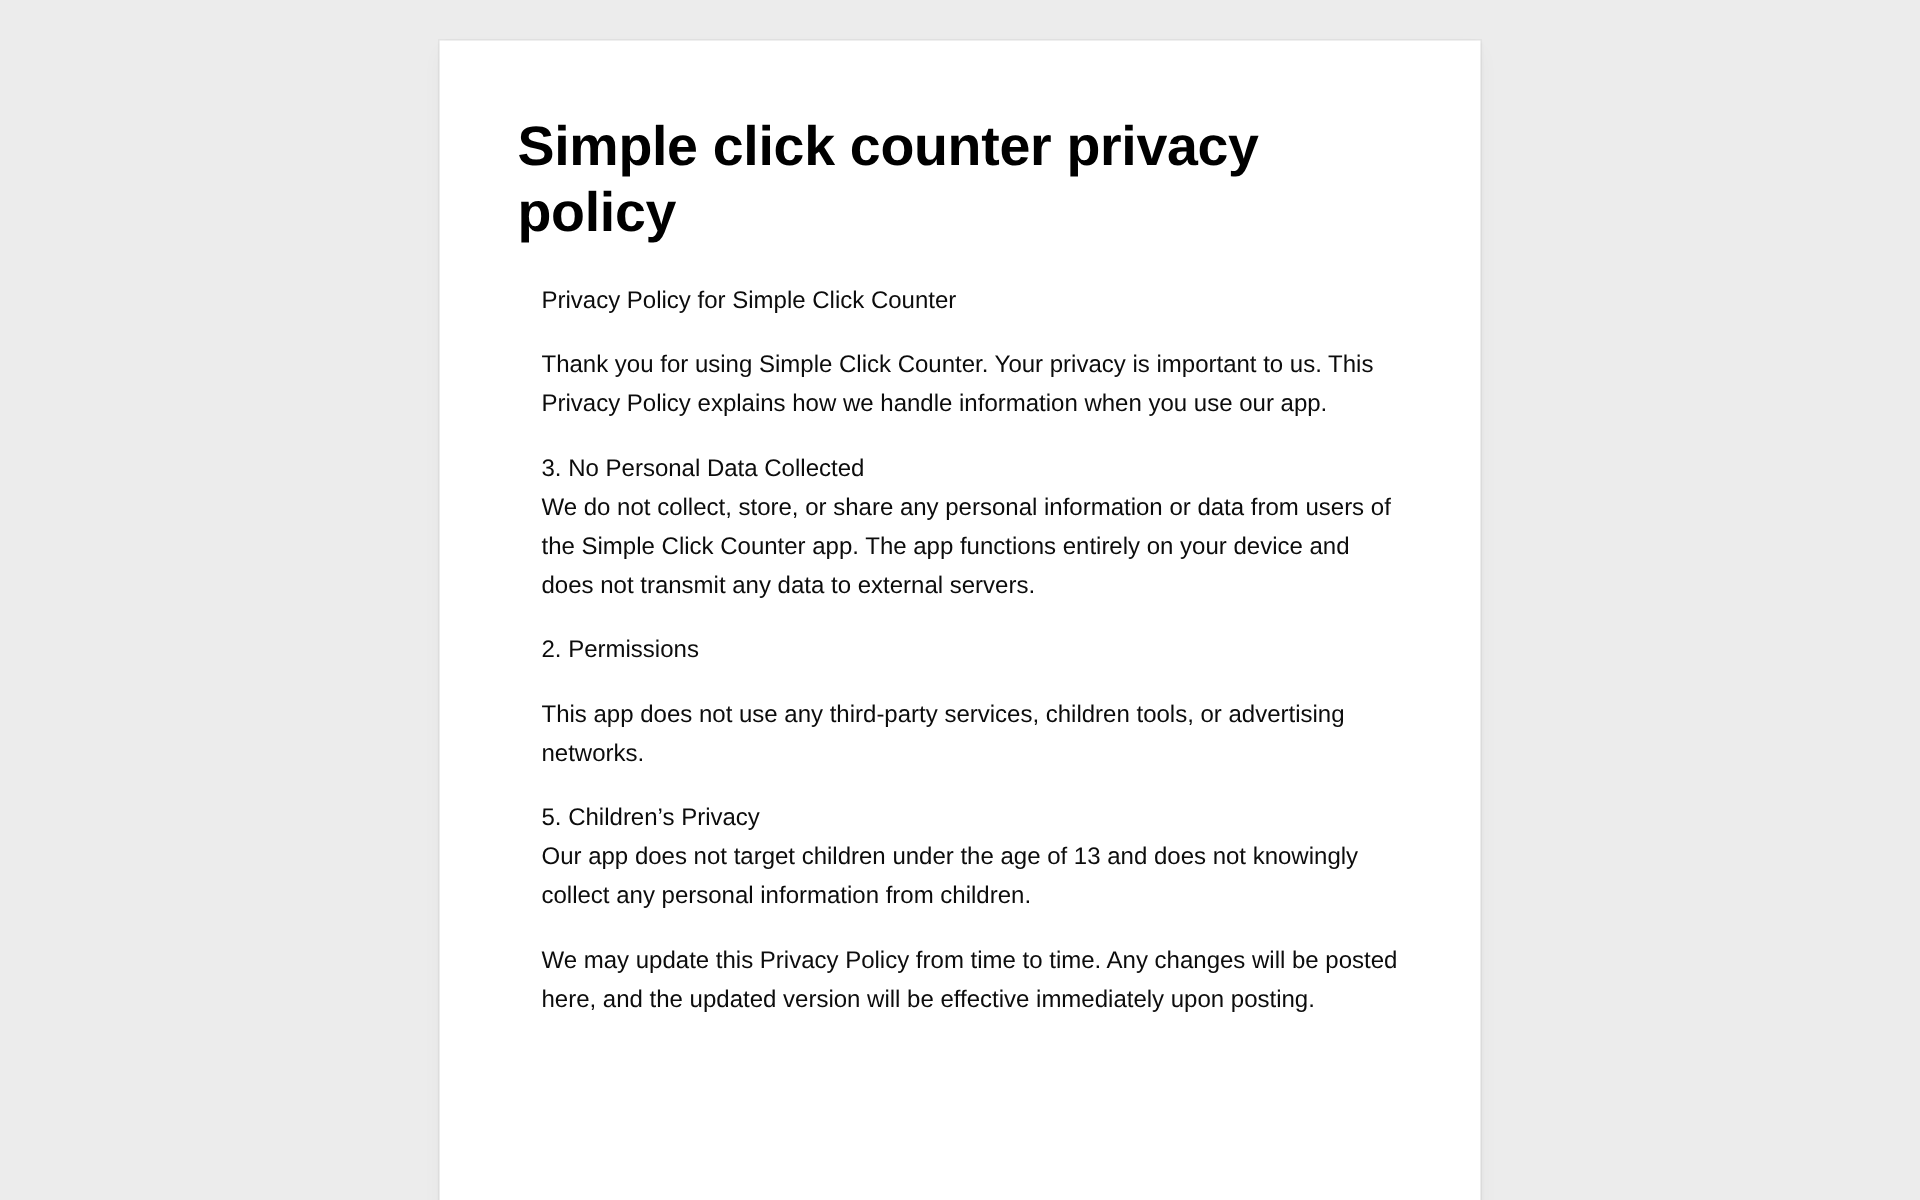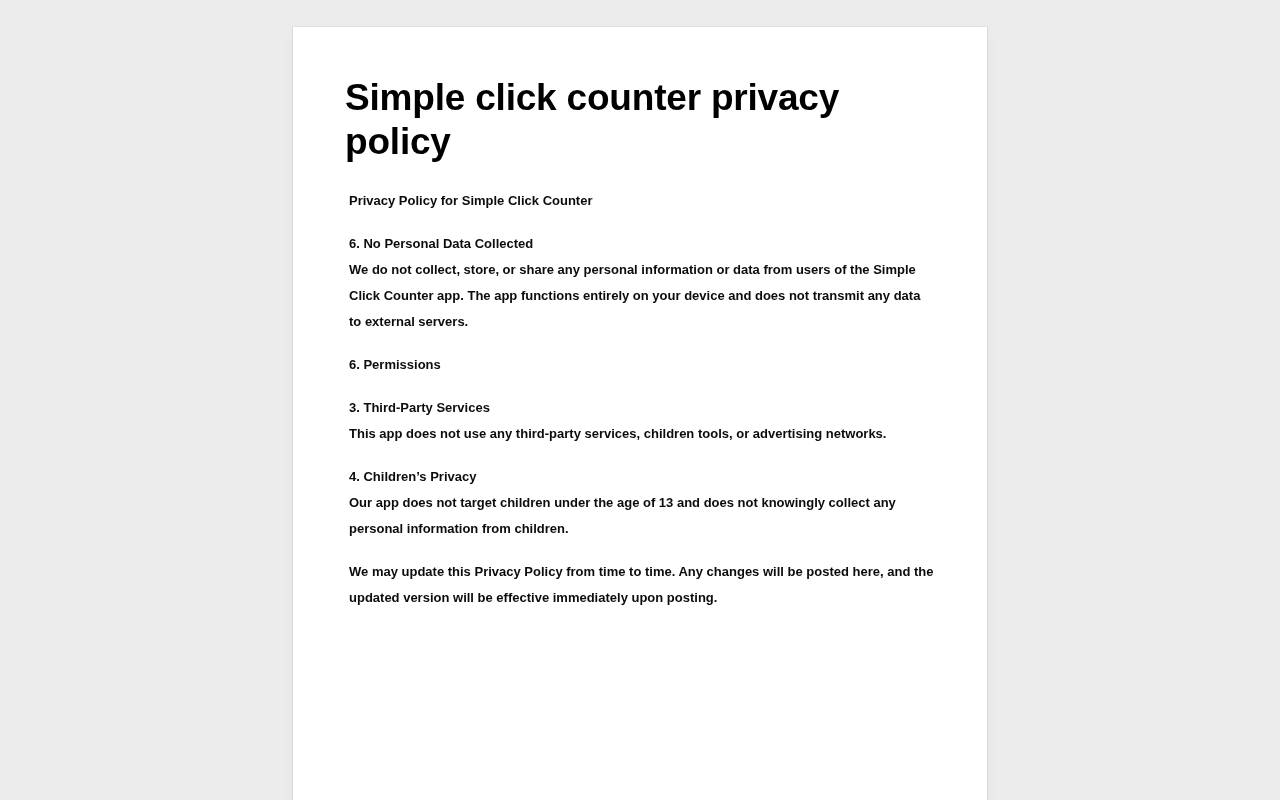--- a/index.html
+++ b/index.html
@@ -48,25 +48,25 @@
     font-weight: bold;
     color: #000000;
     letter-spacing: -0.2px;
   }
 
   .doc-body {
     margin-top: 24px;
   }
 
   p.para {
-    margin: 0 0 17px 4px;
-    font-size: 13px;
+    margin: 0 0 17px 16px;
+    font-size: 16px;
     line-height: 26px;
     color: #0c0c0c;
-    font-weight: bold;
+    font-weight: normal;
     max-width: 592px;
   }
   p.para:last-child {
     margin-bottom: 0;
   }
 
   .section-heading {
     display: block;
   }
   .section-text {
@@ -79,37 +79,37 @@
 <div class="viewport">
   <div class="page-sheet">
     <div class="page-inner">
 
       <h1 class="doc-title">Simple click counter privacy policy</h1>
 
       <div class="doc-body">
 
         <p class="para">Privacy Policy for Simple Click Counter</p>
 
+        <p class="para">Thank you for using Simple Click Counter. Your privacy is important to us. This Privacy Policy explains how we handle information when you use our app.</p>
 
         <p class="para">
-          <span class="section-heading">6. No Personal Data Collected</span>
+          <span class="section-heading">3. No Personal Data Collected</span>
           <span class="section-text">We do not collect, store, or share any personal information or data from users of the Simple Click Counter app. The app functions entirely on your device and does not transmit any data to external servers.</span>
         </p>
 
         <p class="para">
-          <span class="section-heading">6. Permissions</span>
+          <span class="section-heading">2. Permissions</span>
         </p>
 
         <p class="para">
-          <span class="section-heading">3. Third-Party Services</span>
           <span class="section-text">This app does not use any third-party services, children tools, or advertising networks.</span>
         </p>
 
         <p class="para">
-          <span class="section-heading">4. Children’s Privacy</span>
+          <span class="section-heading">5. Children’s Privacy</span>
           <span class="section-text">Our app does not target children under the age of 13 and does not knowingly collect any personal information from children.</span>
         </p>
 
         <p class="para">
           <span class="section-text">We may update this Privacy Policy from time to time. Any changes will be posted here, and the updated version will be effective immediately upon posting.</span>
         </p>
 
       </div>
     </div>
   </div>

